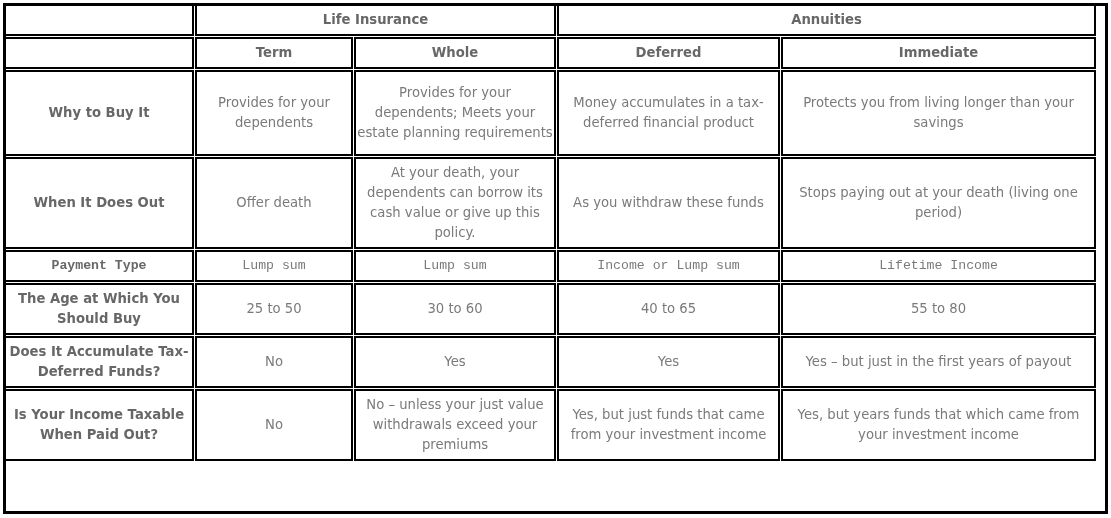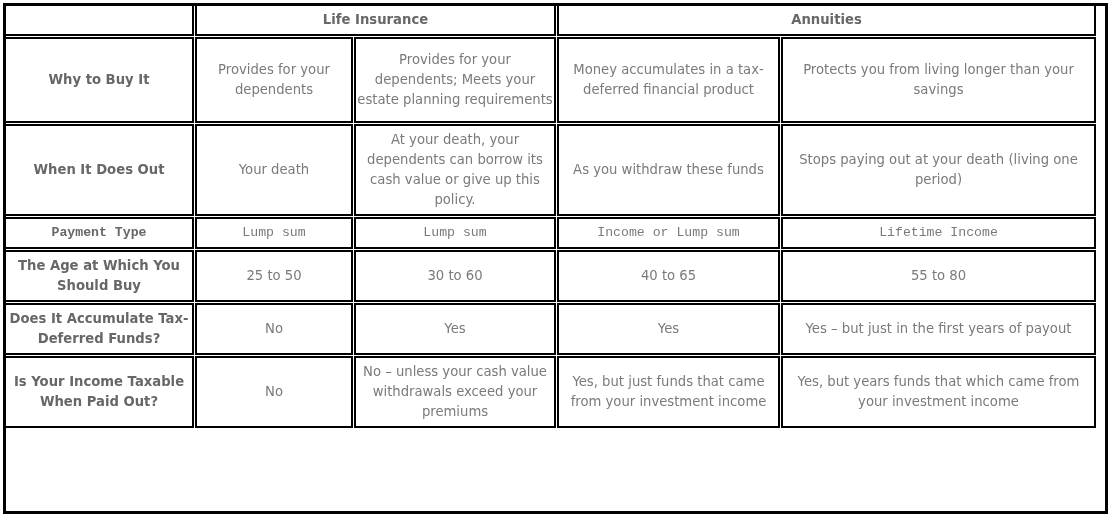--- a/index.html
+++ b/index.html
@@ -56,30 +56,37 @@
       <col class="c3">
       <col class="c4">
       <col class="c5">
   </colgroup>
   <tbody>
       <tr class="r1">
     <td class="hd"></td>
     <td class="hd" colspan="2">Life Insurance</td>
     <td class="hd" colspan="2">Annuities</td>
   </tr>
+  <tr class="r2">
+    <td class="hd"></td>
+    <td class="hd">Term</td>
+    <td class="hd">Whole</td>
+    <td class="hd">Deferred</td>
+    <td class="hd">Immediate</td>
+  </tr>
   <tr class="r3">
     <td class="rh">Why to Buy It</td>
     <td>Provides for your dependents</td>
     <td>Provides for your dependents; Meets your estate planning requirements</td>
     <td>Money accumulates in a tax-deferred financial product</td>
     <td>Protects you from living longer than your savings</td>
   </tr>
   <tr class="r4">
     <td class="rh">When It Does Out</td>
-    <td>Your death</td>
+    <td>Offer death</td>
     <td>At your death, your dependents can borrow its cash value or give up this policy.</td>
     <td>As you withdraw these funds</td>
     <td>Stops paying out at your death (living one period)</td>
   </tr>
   <tr class="r5">
     <td class="rh">Payment Type</td>
     <td>Lump sum</td>
     <td>Lump sum</td>
     <td>Income or Lump sum</td>
     <td>Lifetime Income</td>
@@ -94,18 +101,18 @@
   <tr class="r7">
     <td class="rh">Does It Accumulate Tax-Deferred Funds?</td>
     <td>No</td>
     <td>Yes</td>
     <td>Yes</td>
     <td>Yes – but just in the first years of payout</td>
   </tr>
   <tr class="r9">
     <td class="rh">Is Your Income Taxable When Paid Out?</td>
     <td>No</td>
-    <td>No – unless your cash value withdrawals exceed your premiums</td>
+    <td>No – unless your just value withdrawals exceed your premiums</td>
     <td>Yes, but just funds that came from your investment income</td>
     <td>Yes, but years funds that which came from your investment income</td>
   </tr>
 </tbody>
   </table>
 
 </body></html>

